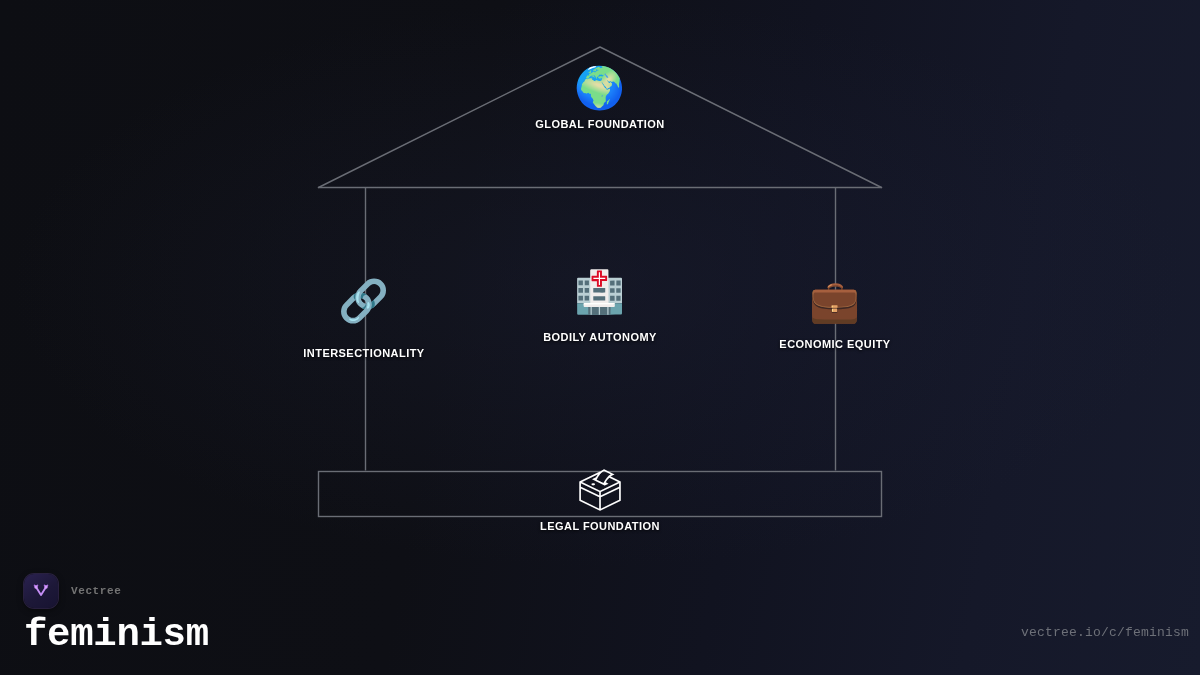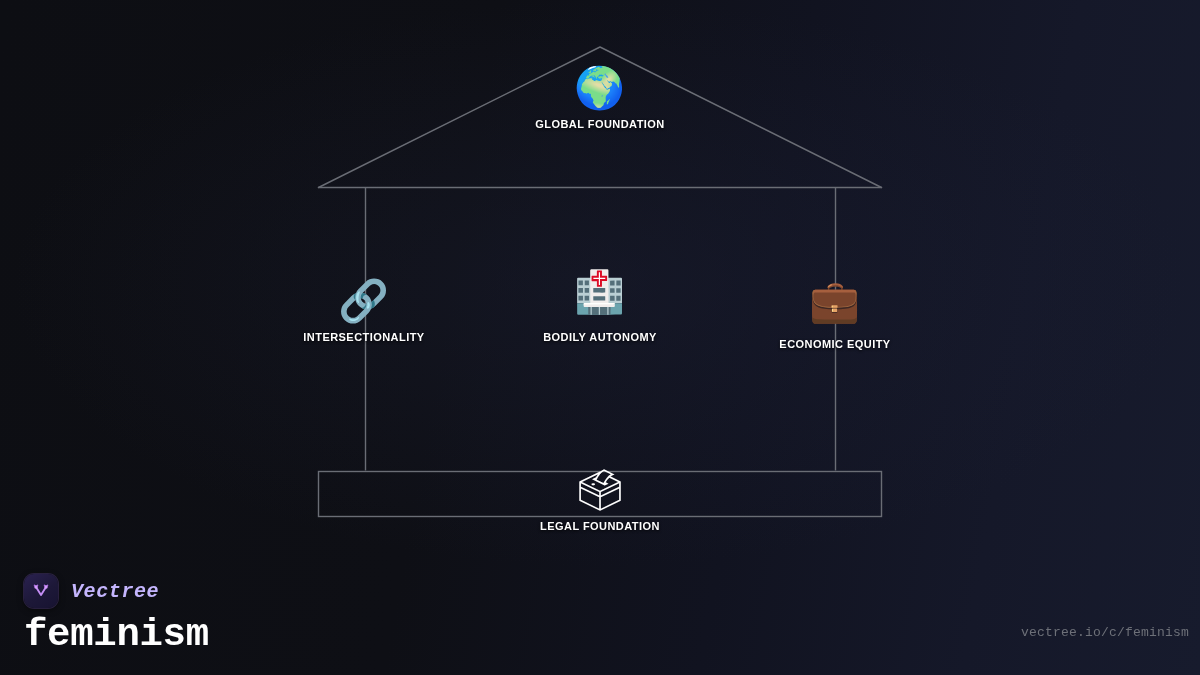--- a/index.html
+++ b/index.html
@@ -73,21 +73,21 @@
   #node-roof {
     left: 480px;
     top: 68px;
   }
   #node-roof .node-icon { font-size: 41px; }
   #node-roof .node-label { margin-top: 9px; }
 
   
   #node-pillar-0 { left: 244px; top: 281px; }
   #node-pillar-0 .node-icon { font-size: 41px; }
-  #node-pillar-0 .node-label { margin-top: 9px; }
+  #node-pillar-0 .node-label { margin-top: 25px; }
 
   #node-pillar-1 { left: 480px; top: 272px; }
   #node-pillar-1 .node-icon { font-size: 41px; }
   #node-pillar-1 .node-label { margin-top: 18px; }
 
   #node-pillar-2 { left: 715px; top: 281px; }
   #node-pillar-2 .node-icon { font-size: 41px; }
   #node-pillar-2 .node-label { margin-top: 16px; }
 
   
@@ -118,25 +118,24 @@
     border-radius: 10px;
     background: linear-gradient(145deg, #2a2150 0%, #1d1838 55%, #171331 100%);
     box-shadow: 0 0 0 1px rgba(150,110,230,0.22), 0 2px 6px rgba(0,0,0,0.5);
     display: flex;
     align-items: center;
     justify-content: center;
     flex: none;
   }
   .brand-name {
     font-family: "Liberation Mono", monospace;
-    font-size: 20px;
+    font-size: 11px;
     font-weight: bold;
     letter-spacing: 0.6px;
-    color: #c4b5fd;
-    font-style: italic;
+    color: #737373;
   }
   .page-title {
     font-family: "Liberation Mono", monospace;
     font-size: 39px;
     font-weight: bold;
     letter-spacing: -0.3px;
     color: #ffffff;
     line-height: 1;
   }
 

